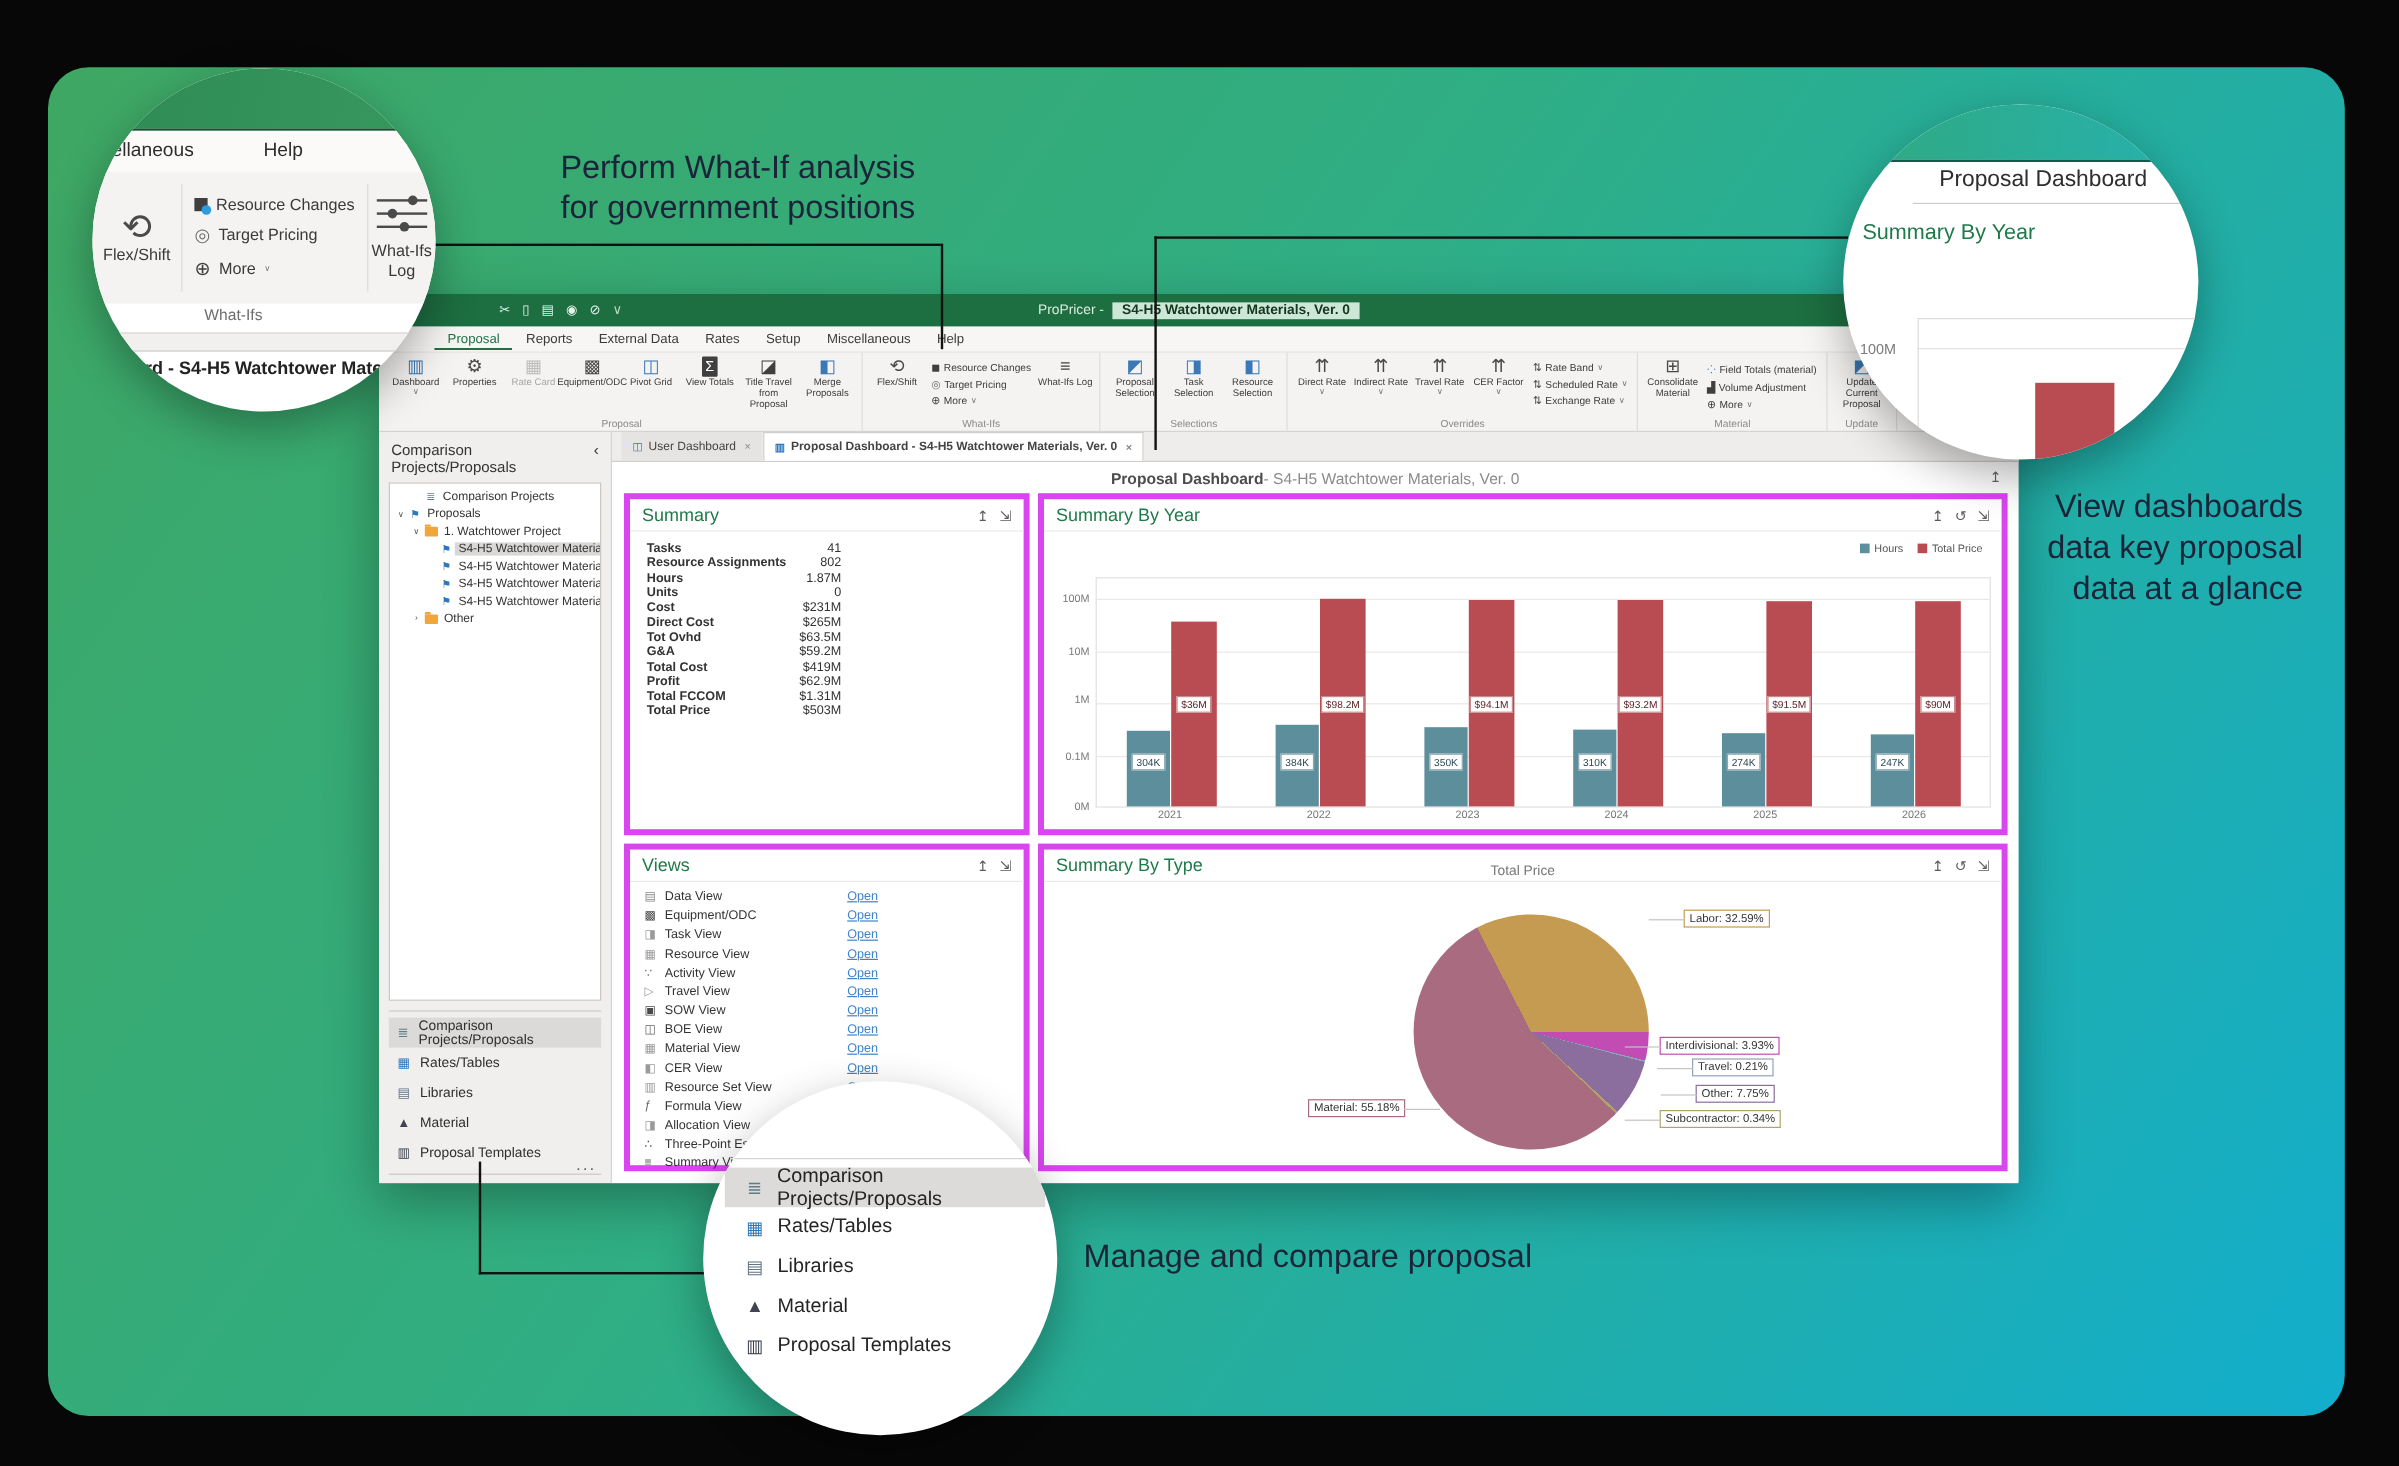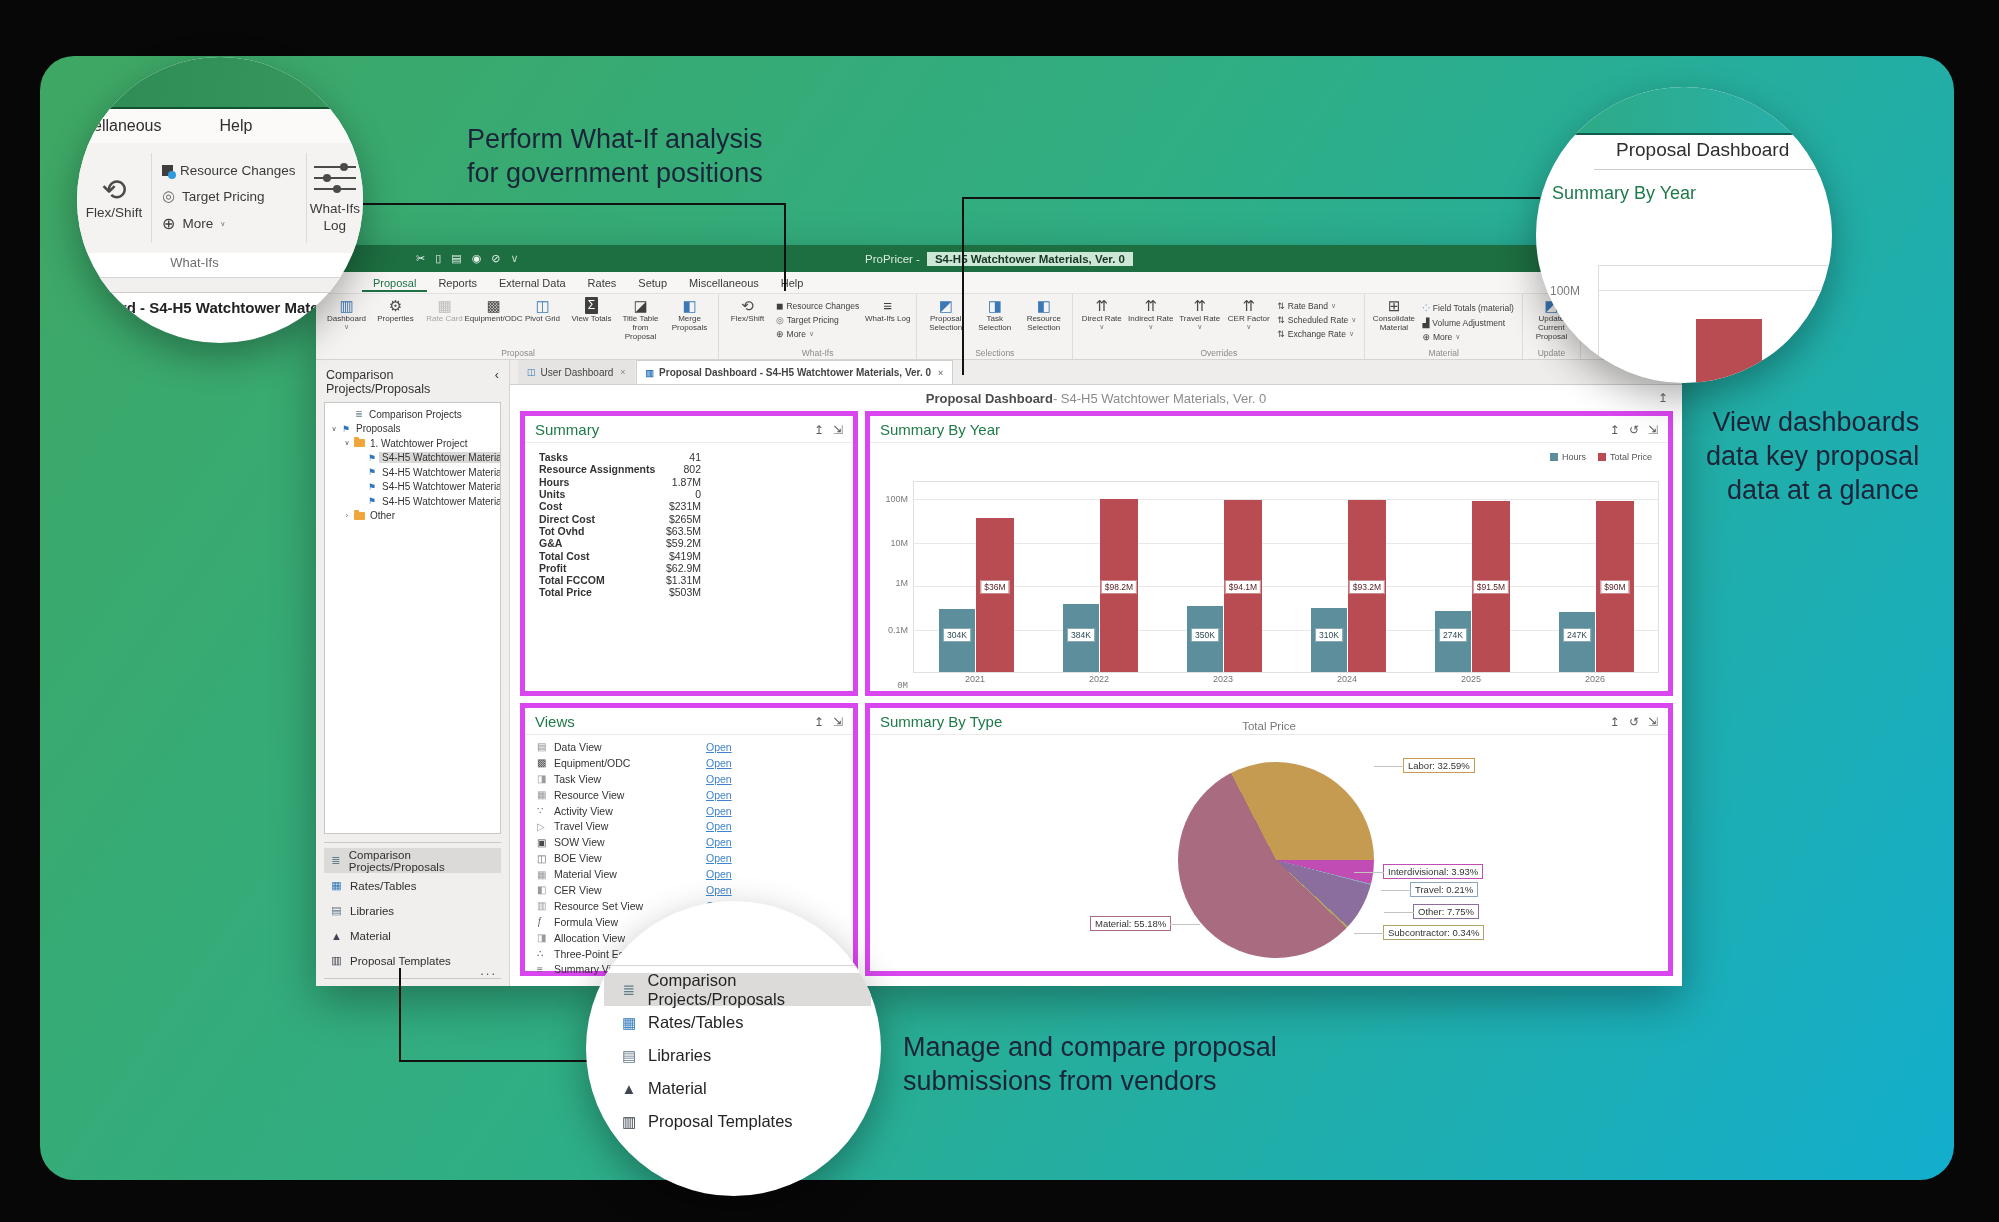--- a/index.html
+++ b/index.html
@@ -167,21 +167,20 @@
     <span>Perform What-If analysis</span>
     <span>for government positions</span>
   </div>
   <div class="ann" style="left:1706px;top:405px;text-align:right;">
     <span>View dashboards</span>
     <span>data key proposal</span>
     <span>data at a glance</span>
   </div>
   <div class="ann" style="left:903px;top:1030px;">
     <span>Manage and compare proposal</span>
-    <span>submissions from vendors</span>
   </div>
 
   <div class="win">
     <div class="titlebar">
       <div class="qat" id="qat">
           <span class="qic" style="color: rgb(233, 243, 236);">✂</span>
           <span class="qic" style="color: rgb(233, 243, 236);">▯</span>
           <span class="qic" style="color: rgb(233, 243, 236);">▤</span>
           <span class="qic" style="color: rgb(233, 243, 236);">◉</span>
           <span class="qic" style="color: rgb(233, 243, 236);">⊘</span>
@@ -224,21 +223,21 @@
             <div class="rbig">
               <span class="ric" style="color: rgb(59, 120, 181);">◫</span>
               <span>Pivot Grid</span>
             </div>
             <div class="rbig">
               <span class="ric sigma" style="color: rgb(255, 255, 255);">Σ</span>
               <span>View Totals</span>
             </div>
             <div class="rbig">
               <span class="ric" style="color: rgb(63, 63, 63);">◪</span>
-              <span>Title Table from Proposal</span>
+              <span>Title Travel from Proposal</span>
             </div>
             <div class="rbig">
               <span class="ric" style="color: rgb(59, 120, 181);">◧</span>
               <span>Merge Proposals</span>
             </div>
           </div>
           <div class="rcap">Proposal</div>
         </div>
         <div class="rgroup">
           <div class="ritems">
@@ -536,21 +535,21 @@
               </div>
             <div class="plot" id="plot">
                 <div class="gline" style="top: 17px;"></div>
                 <div class="ytick" style="top: 17px;">100M</div>
                 <div class="gline" style="top: 60.5px;"></div>
                 <div class="ytick" style="top: 60.5px;">10M</div>
                 <div class="gline" style="top: 104px;"></div>
                 <div class="ytick" style="top: 101px;">1M</div>
                 <div class="gline" style="top: 147.5px;"></div>
                 <div class="ytick" style="top: 147.5px;">0.1M</div>
-                <div class="ytick" style="top: 204px; font-family: Liberation Mono, monospace;">0M</div>
+                <div class="ytick" style="top: 190px;">0M</div>
                 <div class="bars">
                   <div class="bgroup">
                     <div class="bar b0" style="height: 63.5px; background: rgb(93, 142, 156);"></div>
                     <div class="blabel b0">304K</div>
                     <div class="bar b1" style="height: 153.7px; background: rgb(185, 75, 82);"></div>
                     <div class="blabel b1">$36M</div>
                   </div>
                   <div class="bgroup">
                     <div class="bar b0" style="height: 67.9px; background: rgb(93, 142, 156);"></div>
                     <div class="blabel b0">384K</div>

